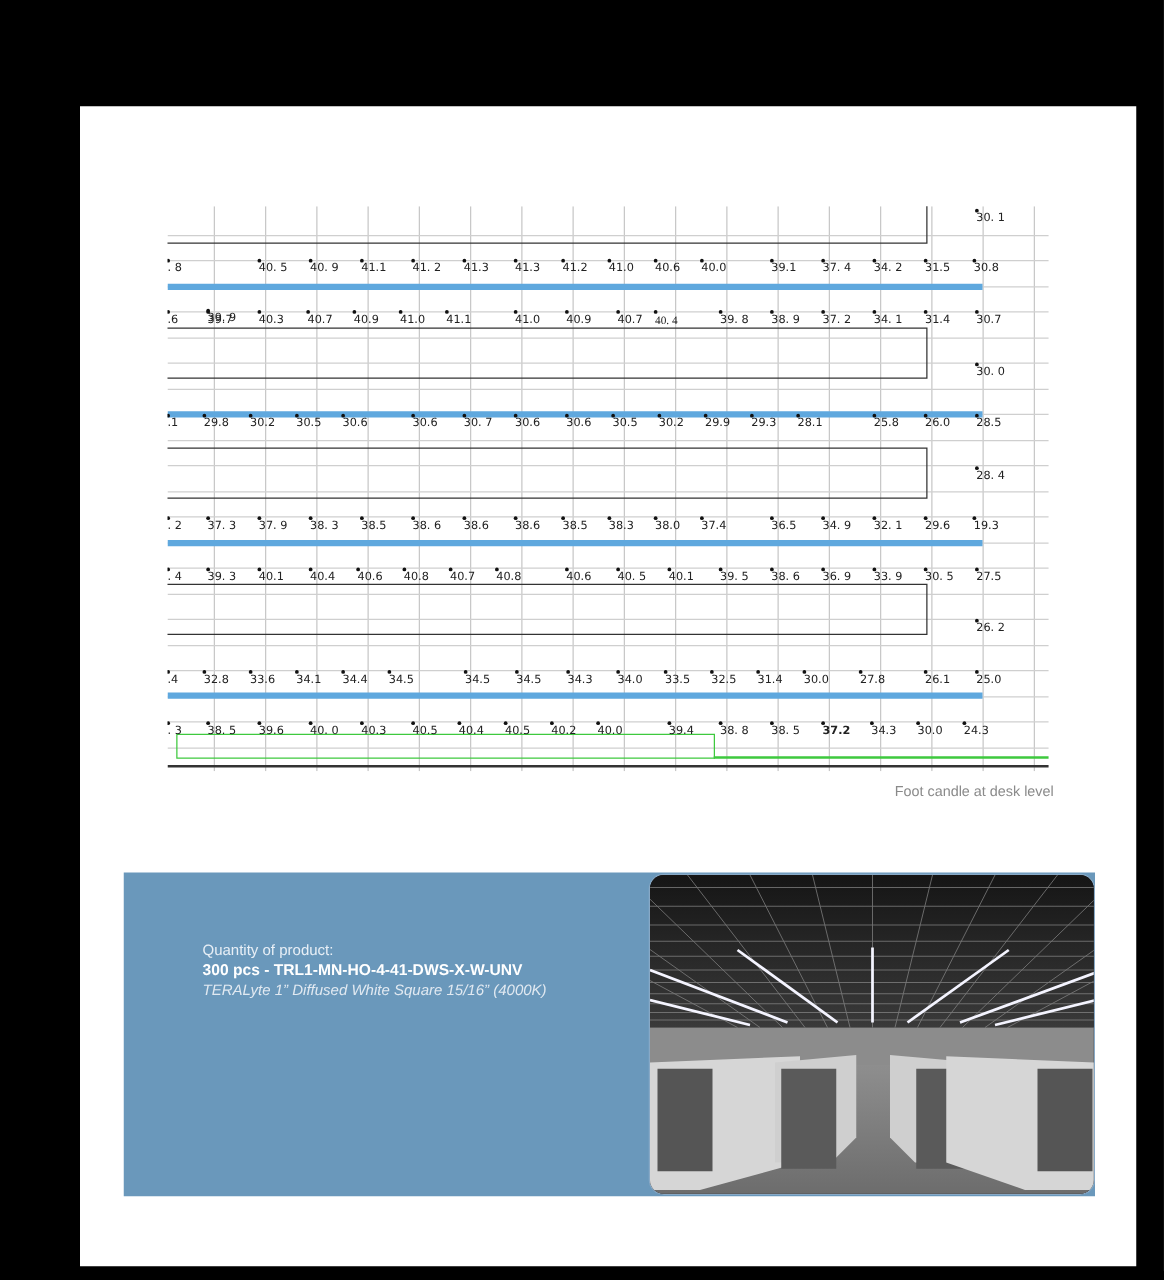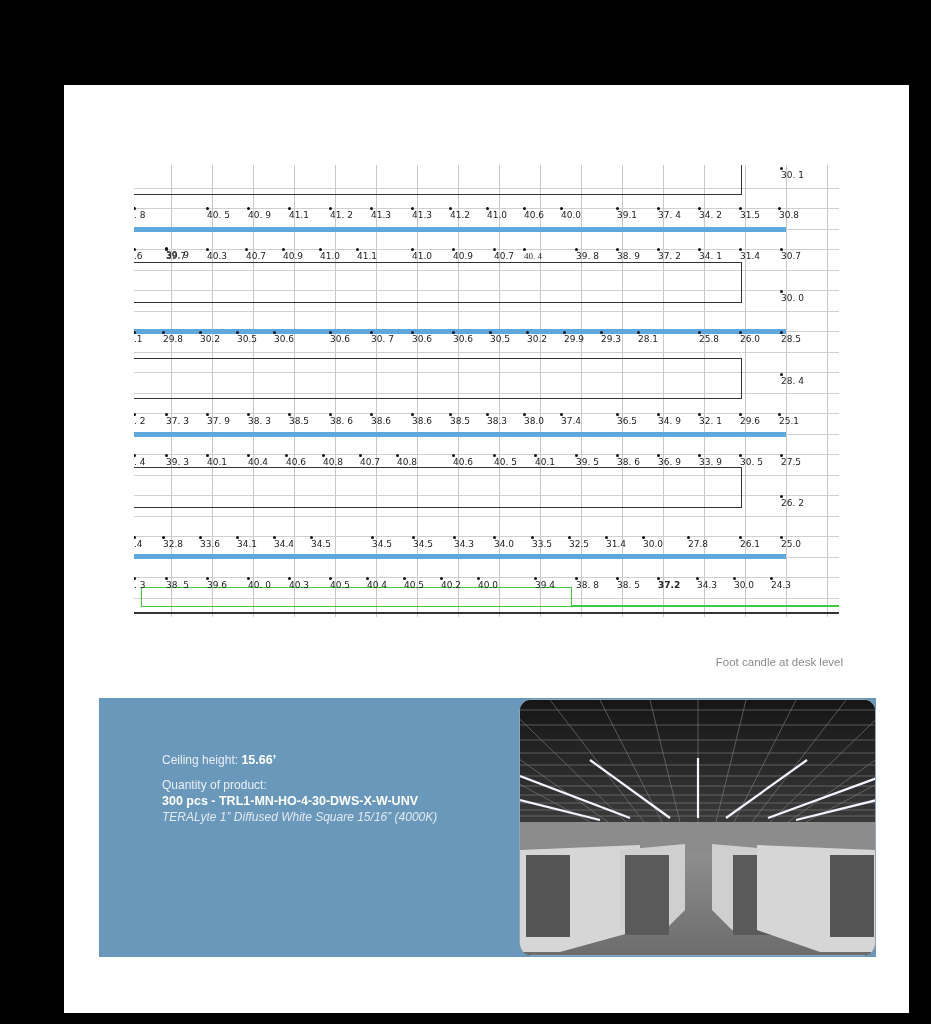--- a/index.html
+++ b/index.html
@@ -8,21 +8,21 @@
   .plan{position:absolute;left:134px;top:165px;width:705px;height:452px;overflow:hidden;}
   .vline{position:absolute;top:0;width:1px;height:452px;background:#c8c8c8;}
   .hline{position:absolute;left:0;height:1px;width:705px;background:#cfcfcf;}
   .box{position:absolute;border:1.5px solid #333;box-sizing:border-box;}
   .bar{position:absolute;height:5px;background:#5fa8de;}
   .val{position:absolute;font-size:9px;color:#222;line-height:10px;white-space:nowrap;}
   .val::before{content:"";position:absolute;left:-1px;top:-3px;width:3px;height:3px;border-radius:50%;background:#111;}
   .thick{position:absolute;left:0;height:2px;background:#333;}
   .green{position:absolute;border:1.3px solid #3ec93e;box-sizing:border-box;}
   .greenline{position:absolute;height:1.5px;background:#3ec93e;}
-  .caption{position:absolute;left:690px;top:628px;width:153px;text-align:right;font-family:"Liberation Sans",sans-serif;font-size:11.5px;color:#8a8a8a;margin-top:28px;}
+  .caption{position:absolute;left:690px;top:628px;width:153px;text-align:right;font-family:"Liberation Sans",sans-serif;font-size:11.5px;color:#8a8a8a;}
   .info{position:absolute;left:99px;top:698px;width:777px;height:259px;background:#6a98bb;}
   .info-text{position:absolute;left:162px;top:752px;width:340px;color:#e8eff6;font-family:"Liberation Sans",sans-serif;font-size:12px;line-height:16px;}
   .info-text p{margin:0 0 9px 0;}
   .info-text b{color:#fff;font-weight:bold;font-size:12.5px;}
   .info-text i{color:#e1e9f1;}
   .photo{position:absolute;left:519px;top:699px;width:357px;height:257px;border-radius:12px;overflow:hidden;border:1px solid #88a9c6;box-sizing:border-box;background:#1a1a1a;}
 </style>
 </head>
 <body>
 
@@ -146,21 +146,21 @@
     <span class="val" style="left: 237px; top: 251px;">38.6</span>
     <span class="val" style="left: 278px; top: 251px;">38.6</span>
     <span class="val" style="left: 316px; top: 251px;">38.5</span>
     <span class="val" style="left: 353px; top: 251px;">38.3</span>
     <span class="val" style="left: 390px; top: 251px;">38.0</span>
     <span class="val" style="left: 427px; top: 251px;">37.4</span>
     <span class="val" style="left: 483px; top: 251px;">36.5</span>
     <span class="val" style="left: 524px; top: 251px;">34. 9</span>
     <span class="val" style="left: 565px; top: 251px;">32. 1</span>
     <span class="val" style="left: 606px; top: 251px;">29.6</span>
-    <span class="val" style="left: 645px; top: 251px;">25.1</span>
+    <span class="val" style="left: 645px; top: 251px;">19.3</span>
     <span class="val" style="left: 0px; top: 292px;">. 4</span>
     <span class="val" style="left: 32px; top: 292px;">39. 3</span>
     <span class="val" style="left: 73px; top: 292px;">40.1</span>
     <span class="val" style="left: 114px; top: 292px;">40.4</span>
     <span class="val" style="left: 152px; top: 292px;">40.6</span>
     <span class="val" style="left: 189px; top: 292px;">40.8</span>
     <span class="val" style="left: 226px; top: 292px;">40.7</span>
     <span class="val" style="left: 263px; top: 292px;">40.8</span>
     <span class="val" style="left: 319px; top: 292px;">40.6</span>
     <span class="val" style="left: 360px; top: 292px;">40. 5</span>
@@ -205,22 +205,21 @@
     <span class="val" style="left: 524px; top: 415px; font-weight: bold;">37.2</span>
     <span class="val" style="left: 563px; top: 415px;">34.3</span>
     <span class="val" style="left: 600px; top: 415px;">30.0</span>
     <span class="val" style="left: 637px; top: 415px;">24.3</span>
   </div>
 
 <div class="caption">Foot candle at desk level</div>
 
 <div class="info"></div>
 <div class="info-text">
-  <p><span>Ceiling height: </span><b>15.66’</b></p>
-  <p><span>Quantity of product:</span><br><b>300 pcs - TRL1-MN-HO-4-30-DWS-X-W-UNV</b><br><i>TERALyte 1” Diffused White Square 15/16” (4000K)</i></p>
+  <p><span>Quantity of product:</span><br><b>300 pcs - TRL1-MN-HO-4-41-DWS-X-W-UNV</b><br><i>TERALyte 1” Diffused White Square 15/16” (4000K)</i></p>
 </div>
 
 <div class="photo">
   <svg width="357" height="257" viewBox="0 0 357 257" xmlns="http://www.w3.org/2000/svg">
     <defs>
       <linearGradient id="ceil" x1="0" y1="0" x2="0" y2="1">
         <stop offset="0" stop-color="#151515"></stop>
           <stop offset="1" stop-color="#3a3a3a"></stop>
       </linearGradient>
       <linearGradient id="floor" x1="0" y1="0" x2="0" y2="1">

